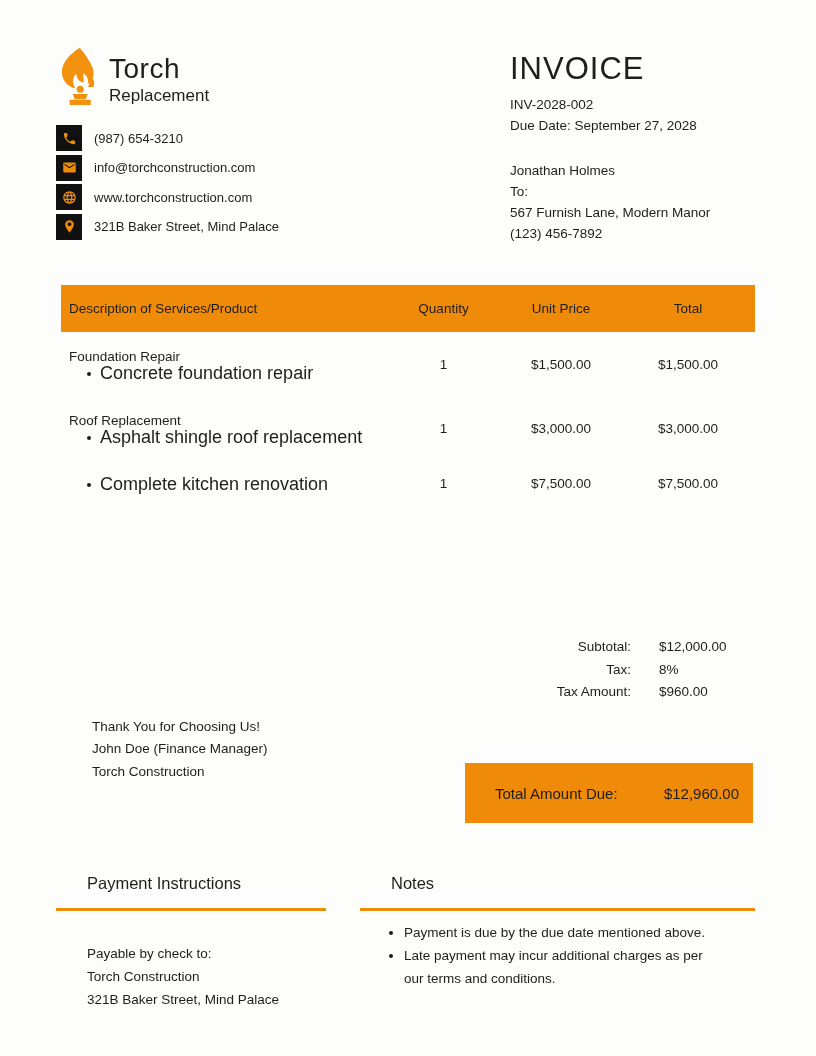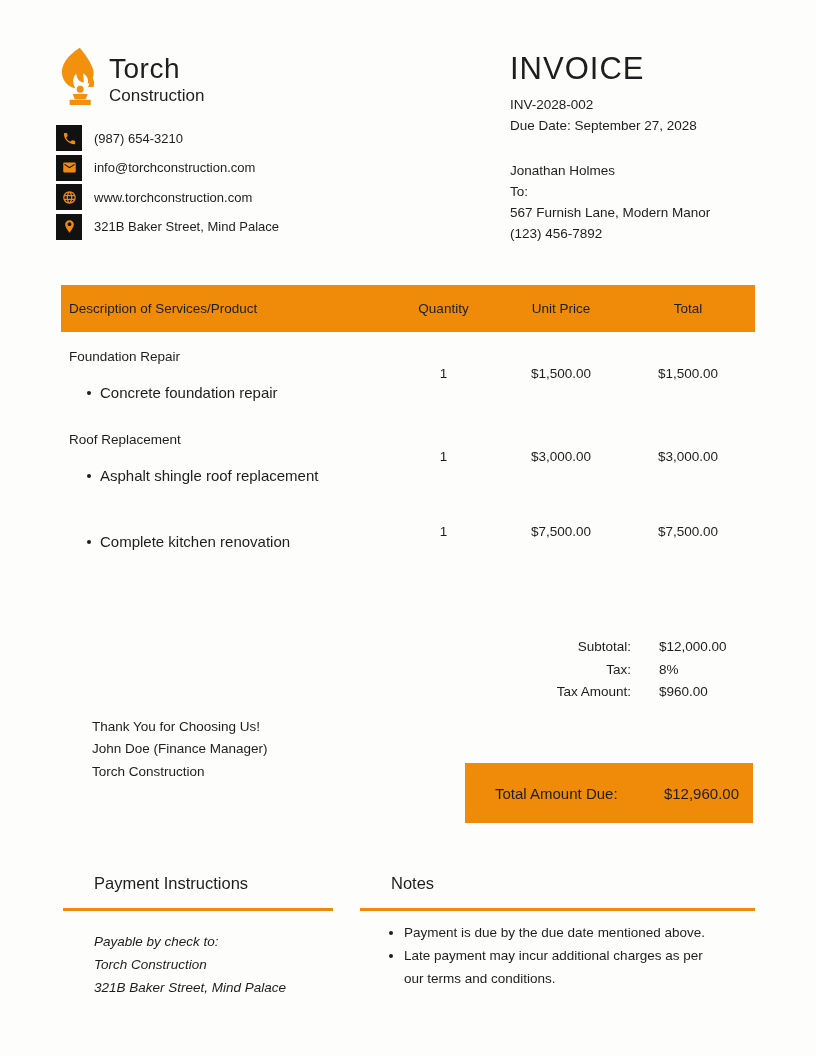--- a/index.html
+++ b/index.html
@@ -31,44 +31,44 @@
 
   
   .items { position:absolute; left:61px; top:285px; width:694px; }
   .grid-cols { display:grid; grid-template-columns:325px 115px 120px 134px; }
   .thead { height:47px; background:var(--accent); align-items:center; font-size:13.5px; font-weight:500; }
   .thead .h-desc { padding-left:8px; }
   .h-center { text-align:center; }
   .item-row { align-items:center; }
   .desc-cell { padding:16px 0 14px 8px; }
   .item-title { font-size:13.5px; line-height:17px; }
-  .item-bullet { margin-top:19px; padding-left:18px; display:flex; align-items:center; gap:9px; font-size:15px; line-height:17px; }
+  .item-bullet { padding-left:18px; display:flex; align-items:center; gap:9px; font-size:18px; line-height:17px; }
   .dot { width:4px; height:4px; border-radius:50%; background:#1e1e1e; flex:0 0 auto; }
   .cell-center { text-align:center; font-size:13.5px; }
 
   
   .totals { position:absolute; left:61px; top:636px; width:694px; }
   .t-row { display:flex; justify-content:flex-end; font-size:13.5px; line-height:22.6px; }
   .t-label { flex:1; text-align:right; }
   .t-value { width:96px; margin-left:28px; }
 
   .thanks { position:absolute; left:92px; top:716px; font-size:13.5px; line-height:22.4px; }
 
   .total-due { position:absolute; left:465px; top:721px; width:288px; height:60px;
     background:var(--accent); display:flex; align-items:center; font-size:15px;margin-top:42px; }
   .total-due .td-label { padding-left:30px; }
   .total-due .td-value { margin-left:auto; padding-right:14px; }
 
   
   .fcol { position:absolute; top:872px; }
-  .fcol.left { left:63px; width:270px; }
+  .fcol.left { left:56px; width:270px; }
   .fcol.right { left:360px; width:395px; }
   .f-title { font-size:16.5px; font-weight:400; padding-left:31px; line-height:22px; }
   .f-rule { height:3px; background:var(--accent); margin-top:14px; }
-  .f-body { margin-top:20px; padding-left:31px; font-size:13.5px; line-height:22.8px;font-style:italic; }
+  .f-body { margin-top:32px; padding-left:31px; font-size:13.5px; line-height:22.8px; }
   .notes-list { margin-top:11px; padding-left:29px; width:359px; list-style:none; }
   .notes-list li { position:relative; padding-left:15px; font-size:13.5px; line-height:22.8px; }
   .notes-list li::before { content:""; position:absolute; left:0; top:9px; width:4px; height:4px; border-radius:50%; background:#1e1e1e; }
 </style>
 </head>
 <body>
 
 <div class="page">
 
   <div class="brand-row">
@@ -76,21 +76,21 @@
       <g fill="#F2910D">
         <path d="M27 1 C13 10 5 21 7 32 C8.5 40 15 46 22 47 C18.5 41 18.5 35 23 30.5 C23.5 36 27 40.5 31.5 40.5 C32 37 30.5 33.5 31 30 C35 32.5 37.5 37 36 42 C42 38.5 44.5 30.5 41.5 23.5 C38 15.5 33 8 27 1 Z"></path>
         <path d="M36 31 C42 33.5 45 39 42.5 45.5 L36.5 45.5 C39 41.5 38.5 35.5 36 31 Z"></path>
         <circle cx="27.5" cy="48" r="4"></circle>
         <path d="M19 53.5 H36 L33.8 59.5 H21.2 Z"></path>
         <rect x="15.5" y="60" width="24" height="6" rx="0.5"></rect>
       </g>
     </svg>
     <div class="brand-names">
       <div class="brand-name">Torch</div>
-      <div class="brand-tagline">Construction</div>
+      <div class="brand-tagline">Replacement</div>
     </div>
   </div>
 
   <ul class="contacts">
     <li>
       <span class="cicon">
         <svg viewBox="0 0 24 24" fill="#EF8B09">
             <path d="M6.62 10.79c1.44 2.83 3.76 5.14 6.59 6.59l2.2-2.2c.27-.27.67-.36 1.02-.24 1.12.37 2.33.57 3.57.57.55 0 1 .45 1 1V20c0 .55-.45 1-1 1-9.39 0-17-7.61-17-17 0-.55.45-1 1-1h3.5c.55 0 1 .45 1 1 0 1.25.2 2.45.57 3.57.11.35.03.74-.25 1.02l-2.2 2.2z"></path>
           </svg>
       </span>

